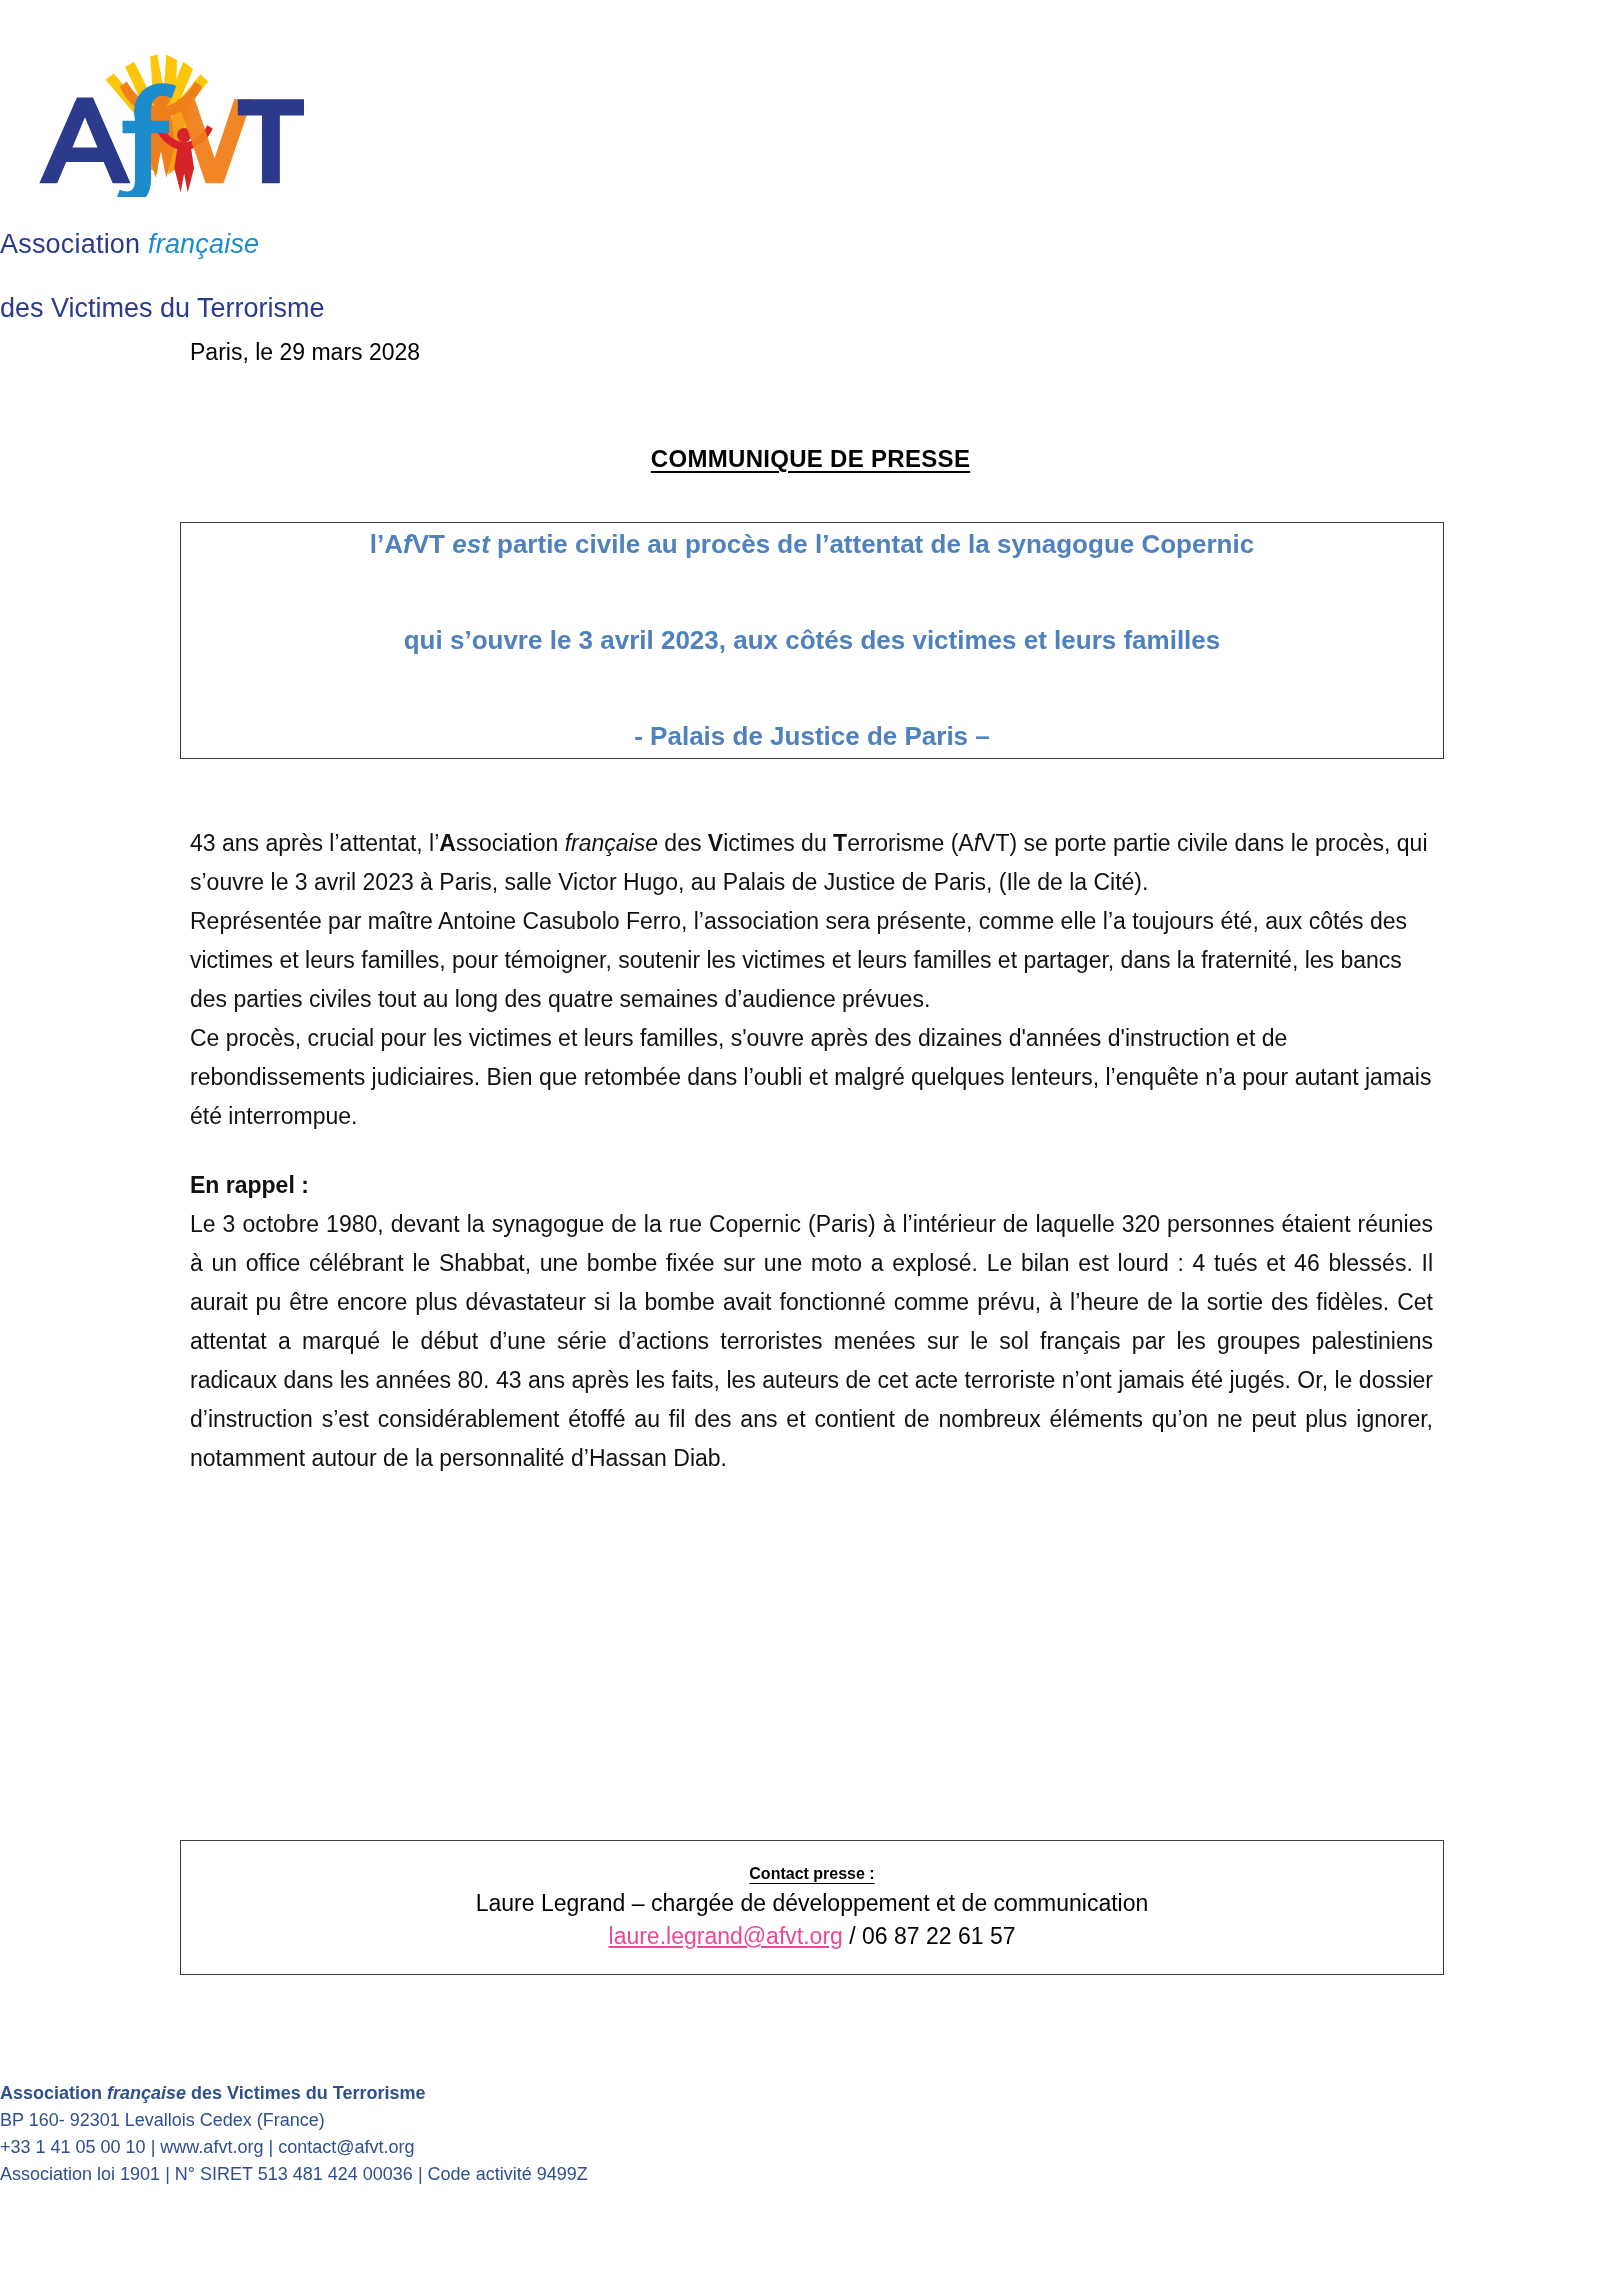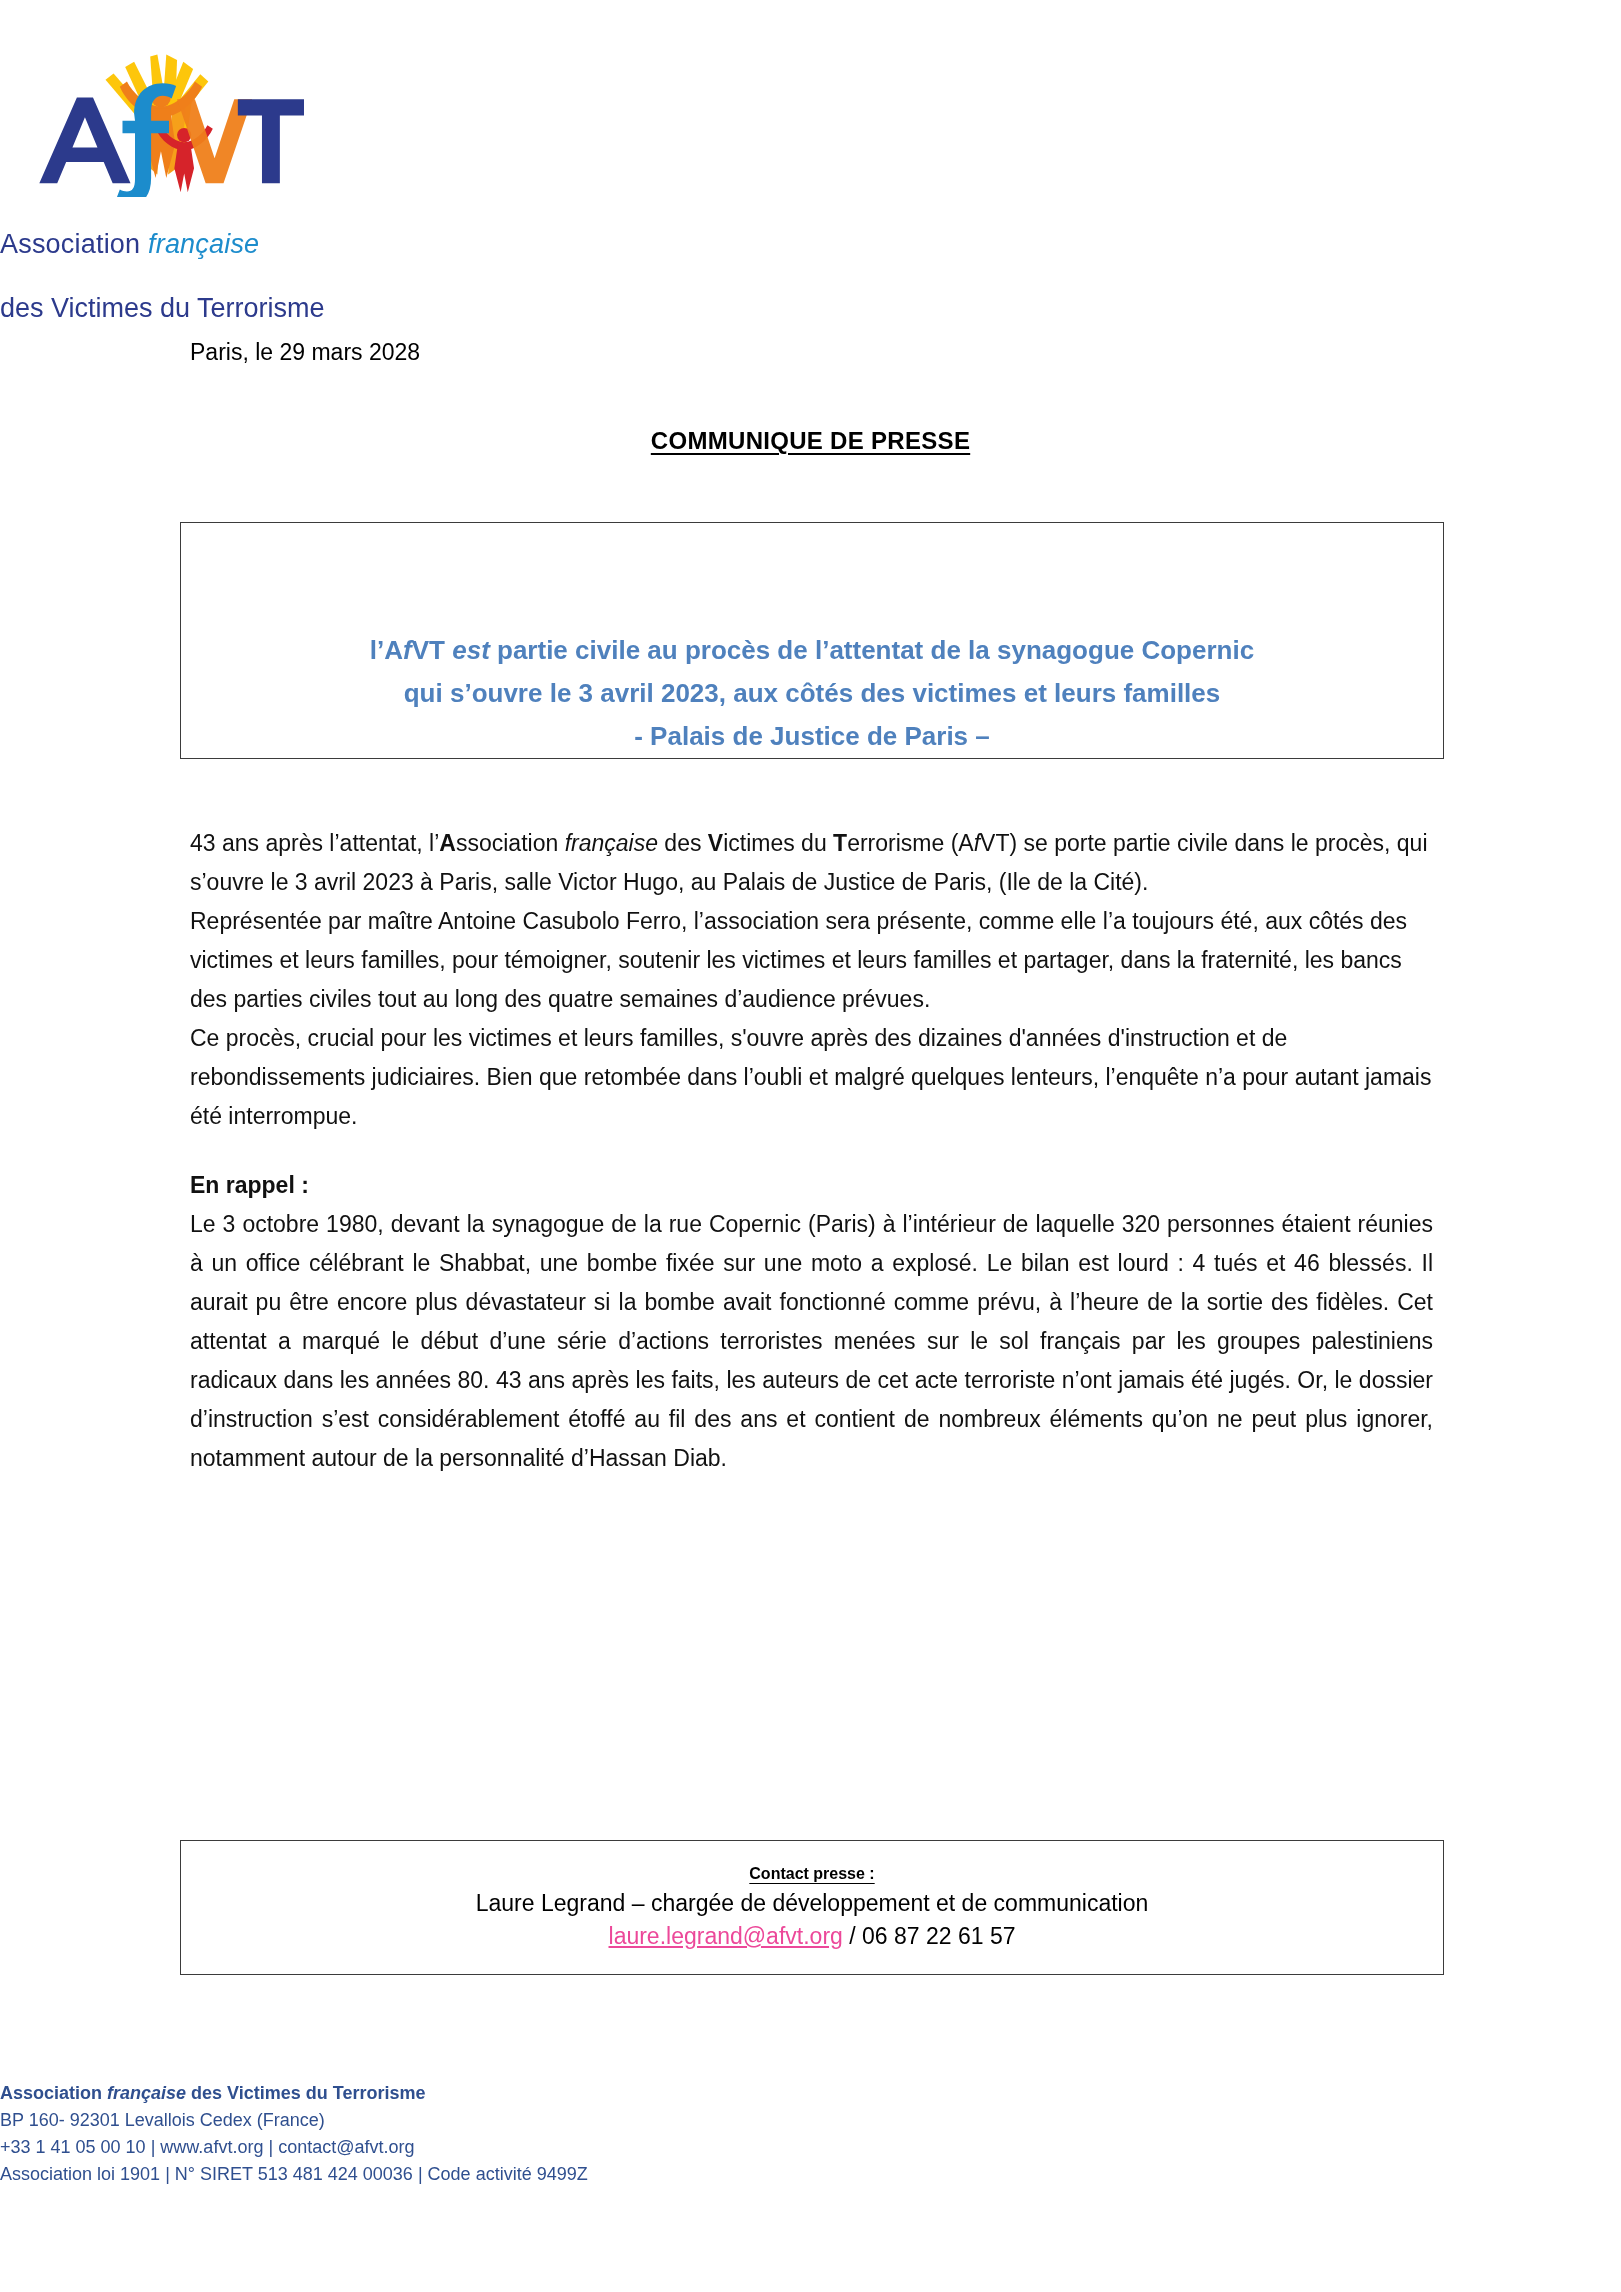--- a/index.html
+++ b/index.html
@@ -67,21 +67,21 @@
     top: 339px;
     font-size: 23px;
     color: #000;
   }
 
   
   .cp-title {
     position: absolute;
     left: 0;
     right: 0;
-    top: 427px;
+    top: 445px;
     text-align: center;
     font-size: 24px;
     font-weight: bold;
     letter-spacing: 0.3px;
   }
   .cp-title span {
     text-decoration: underline;
     text-underline-offset: 3.6px;
   }
 
@@ -90,21 +90,21 @@
     position: absolute;
     left: 180px;
     top: 522px;
     width: 1264px;
     height: 237px;
     border: 1.8px solid #3b3b3b;
     box-sizing: border-box;
     display: flex;
     flex-direction: column;
     align-items: center;
-    justify-content: flex-end;
+    justify-content: space-between;
   }
   .title-box-line {
     color: #4f81bd;
     font-weight: bold;
     font-size: 26px;
     line-height: 43px;
     text-align: center;
     white-space: nowrap;
   }
   .title-box-line i { font-style: italic; }

